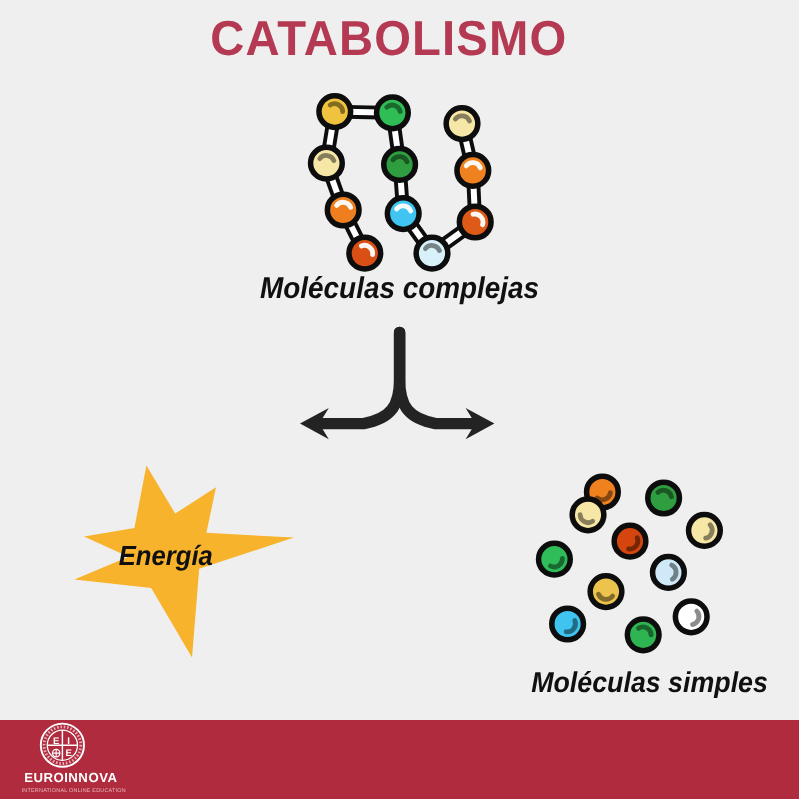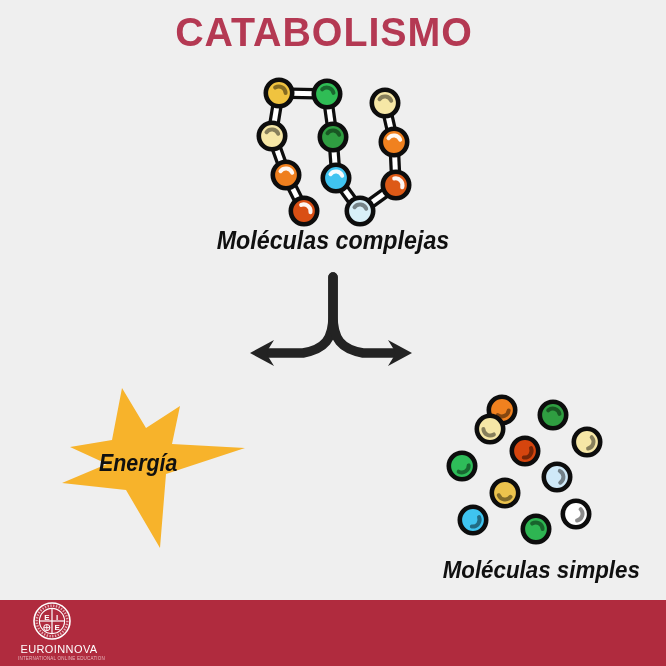--- a/index.html
+++ b/index.html
@@ -13,21 +13,21 @@
   .mol-label{position:absolute;z-index:2;color:#101010;font-weight:bold;
              font-style:italic;transform:scaleX(.93);transform-origin:center;
              white-space:nowrap;}
   .label-complex{top:226px;left:0;width:666px;text-align:center;font-size:25px;}
   .label-simple{top:556px;left:436px;width:190px;text-align:center;font-size:24px;}
   .label-energy{top:450px;left:96px;font-size:23px;z-index:3;}
   .footer{position:absolute;left:0;bottom:0;width:666px;height:66px;
           background:#b02b3e;z-index:4;}
   .logo{position:absolute;left:30px;top:1px;}
   .brand{position:absolute;left:18px;top:43px;width:82px;text-align:center;
-         color:#fff;font-weight:normal;font-size:11px;letter-spacing:.4px;}
+         color:#fff;font-weight:bold;font-size:11px;letter-spacing:.4px;}
   .tagline{position:absolute;left:18px;top:56px;width:70px;text-align:center;
            color:#e8b7bd;font-size:4.5px;letter-spacing:.2px;white-space:nowrap;}
 </style>
 </head>
 <body>
 
 <div class="page">
 
   <div class="title">CATABOLISMO</div>
 

